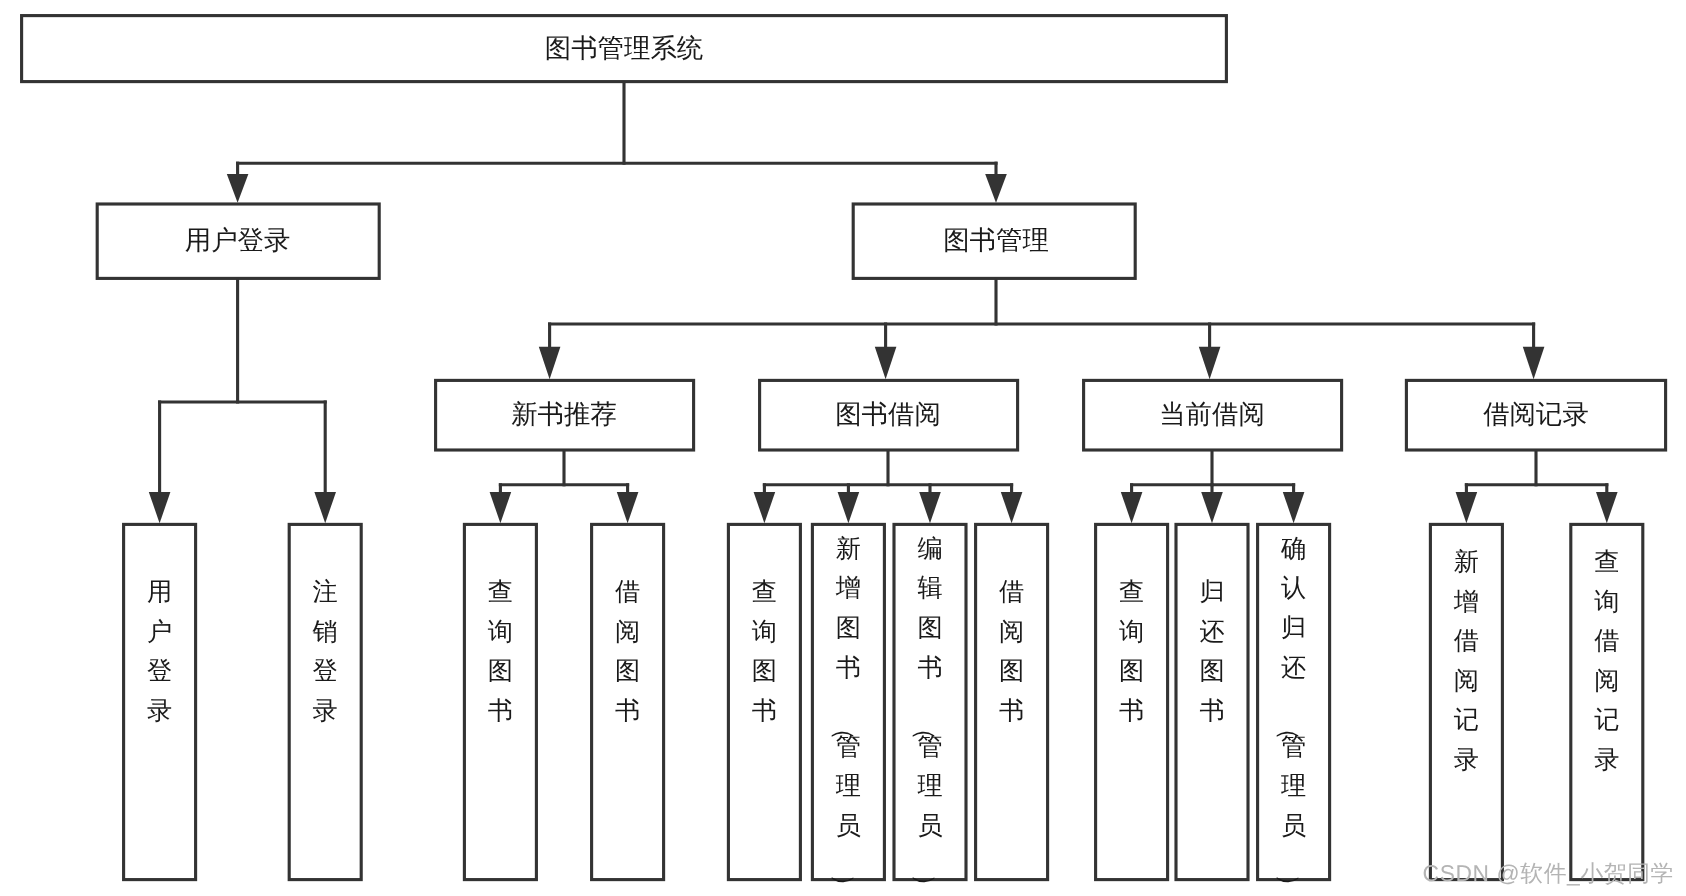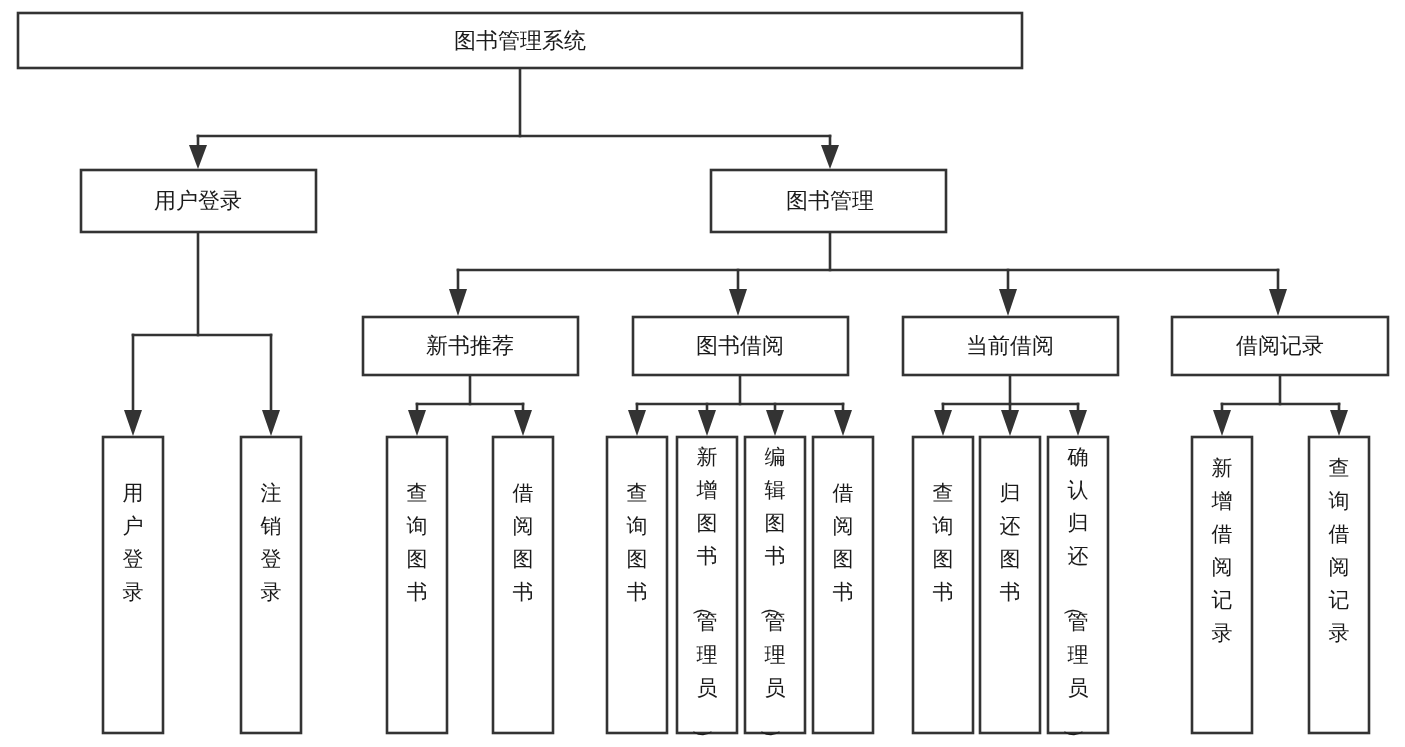--- a/index.html
+++ b/index.html
@@ -226,14 +226,15 @@
       <rect class="node-box" x="1192" y="437" width="60" height="296"></rect>
       <text class="node-label-v" x="1222" y="475"><tspan x="1222" y="475">新</tspan><tspan x="1222" y="508">增</tspan><tspan x="1222" y="541">借</tspan><tspan x="1222" y="574">阅</tspan><tspan x="1222" y="607">记</tspan><tspan x="1222" y="640">录</tspan></text>
     </g>
     <g>
       <rect class="node-box" x="1309" y="437" width="60" height="296"></rect>
       <text class="node-label-v" x="1339" y="475"><tspan x="1339" y="475">查</tspan><tspan x="1339" y="508">询</tspan><tspan x="1339" y="541">借</tspan><tspan x="1339" y="574">阅</tspan><tspan x="1339" y="607">记</tspan><tspan x="1339" y="640">录</tspan></text>
     </g>
 
   </svg>
 
+  <div class="watermark-text">CSDN @软件_小贺同学</div>
 
 </div>
 
 </body></html>

